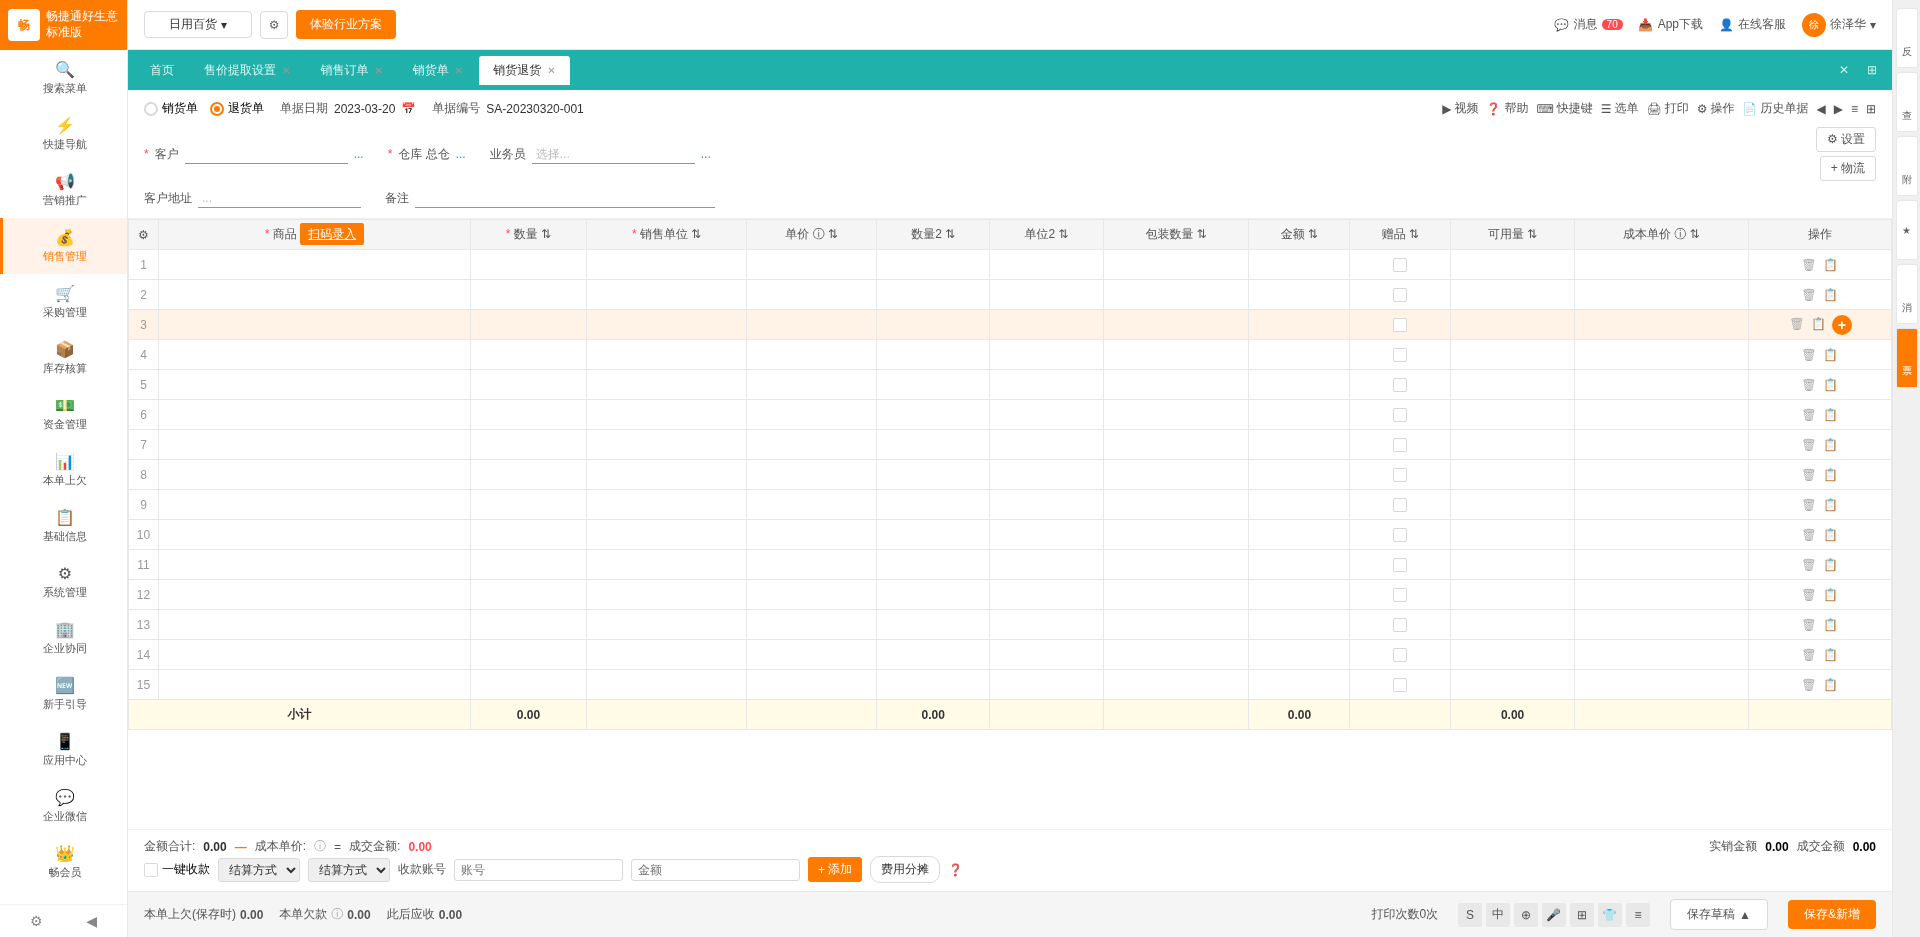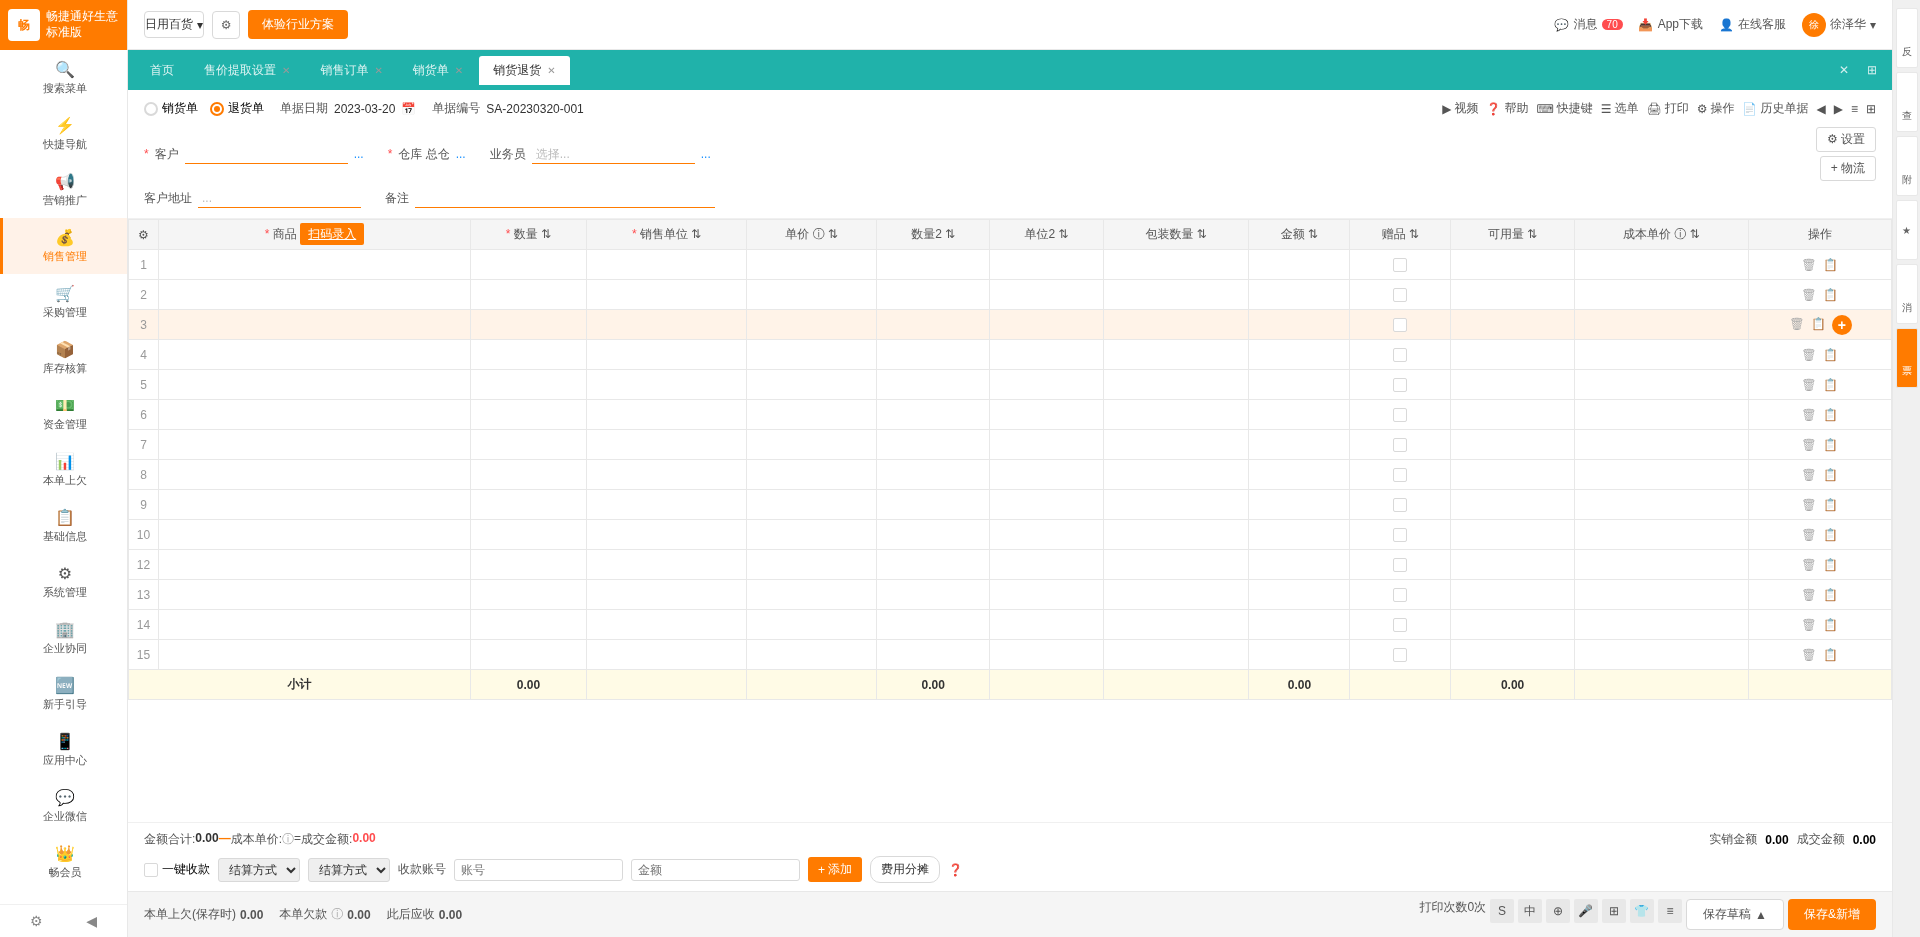--- a/index.html
+++ b/index.html
@@ -17,21 +17,21 @@
     .sidebar-item .label { font-size: 11px; text-align: center; }
     .sidebar-bottom { padding: 8px; display: flex; justify-content: space-around; border-top: 1px solid #f0f0f0; }
     .sidebar-bottom-btn { color: #888; cursor: pointer; font-size: 14px; }
 
     
     .main { flex: 1; display: flex; flex-direction: column; overflow: hidden; }
 
     
     .topbar { height: 50px; background: #fff; border-bottom: 1px solid #e8e8e8; display: flex; align-items: center; padding: 0 16px; gap: 12px; }
     .topbar-left { flex: 1; display: flex; align-items: center; gap: 8px; }
-    .daily-select { border: 1px solid #d9d9d9; border-radius: 4px; padding: 4px 0; display: flex; align-items: center; gap: 4px; cursor: pointer; color: #333; }
+    .daily-select { border: 1px solid #d9d9d9; border-radius: 4px; padding: 4px 24px; display: flex; align-items: center; gap: 4px; cursor: pointer; color: #333; }
     .settings-btn { width: 28px; height: 28px; border: 1px solid #d9d9d9; border-radius: 4px; display: flex; align-items: center; justify-content: center; cursor: pointer; color: #666; }
     .experience-btn { background: #ff7b00; color: #fff; border: none; border-radius: 4px; padding: 6px 14px; cursor: pointer; font-size: 12px; }
     .topbar-right { display: flex; align-items: center; gap: 16px; color: #555; }
     .topbar-icon { display: flex; align-items: center; gap: 4px; cursor: pointer; }
     .badge { background: #ff4d4f; color: #fff; border-radius: 10px; padding: 0 5px; font-size: 10px; min-width: 16px; text-align: center; }
     .avatar { width: 24px; height: 24px; background: #ff7b00; border-radius: 50%; display: flex; align-items: center; justify-content: center; color: #fff; font-size: 10px; }
 
     
     .tabs { background: #20b2aa; display: flex; align-items: center; height: 40px; padding: 0 8px; gap: 2px; }
     .tab { padding: 6px 14px; color: rgba(255,255,255,0.85); cursor: pointer; border-radius: 3px 3px 0 0; display: flex; align-items: center; gap: 4px; font-size: 12px; }
@@ -80,38 +80,38 @@
     .cb { width: 14px; height: 14px; border: 1px solid #d9d9d9; border-radius: 2px; background: #fff; cursor: pointer; }
     .action-icons { display: flex; gap: 4px; justify-content: center; }
     .action-icon { width: 18px; height: 18px; display: flex; align-items: center; justify-content: center; cursor: pointer; color: #aaa; }
     .plus-btn { width: 20px; height: 20px; background: #ff7b00; border-radius: 50%; color: #fff; display: flex; align-items: center; justify-content: center; cursor: pointer; font-size: 14px; font-weight: bold; }
 
     
     .summary-row td { background: #fffbe6; font-weight: bold; color: #333; }
 
     
     .footer { border-top: 1px solid #f0f0f0; padding: 8px 16px; background: #fff; }
-    .footer-row1 { display: flex; gap: 0; margin-bottom: 8px; }
+    .footer-row1 { display: flex; align-items: center; gap: 8px; margin-bottom: 1px; }
     .footer-label { color: #555; }
     .footer-value { color: #333; font-weight: bold; }
     .footer-minus { color: #ff7b00; font-weight: bold; }
     .footer-equals { color: #555; }
     .footer-result { color: #ff4d4f; font-weight: bold; }
     .footer-row2 { display: flex; align-items: center; gap: 8px; }
     .footer-checkbox { display: flex; align-items: center; gap: 4px; cursor: pointer; }
     .footer-select { border: 1px solid #d9d9d9; border-radius: 3px; padding: 3px 6px; color: #333; cursor: pointer; }
     .footer-input { border: 1px solid #d9d9d9; border-radius: 3px; padding: 3px 6px; min-width: 80px; }
     .add-btn { background: #ff7b00; color: #fff; border: none; border-radius: 3px; padding: 4px 10px; cursor: pointer; display: flex; align-items: center; gap: 3px; }
     .fenfee-btn { background: #fff; border: 1px solid #d9d9d9; border-radius: 10px; padding: 4px 10px; cursor: pointer; color: #333; }
 
     
     .bottom-bar { height: 46px; background: #f5f5f5; border-top: 1px solid #e8e8e8; display: flex; align-items: center; padding: 0 16px; gap: 16px; }
     .bottom-info { display: flex; align-items: center; gap: 4px; color: #555; }
     .bottom-info-val { font-weight: bold; }
-    .bottom-right { margin-left: auto; display: flex; gap: 4px; }
+    .bottom-right { margin-left: auto; display: flex; align-items: center; gap: 20px; }
     .print-info { color: #555; }
     .quick-tools { display: flex; gap: 4px; }
     .quick-tool { width: 24px; height: 24px; background: #e8e8e8; border-radius: 2px; display: flex; align-items: center; justify-content: center; cursor: pointer; color: #555; }
     .save-draft-btn { background: #fff; border: 1px solid #d9d9d9; border-radius: 4px; padding: 6px 16px; cursor: pointer; color: #555; display: flex; align-items: center; gap: 4px; }
     .save-new-btn { background: #ff7b00; color: #fff; border: none; border-radius: 4px; padding: 6px 16px; cursor: pointer; font-size: 12px; display: flex; align-items: center; gap: 4px; }
 
     
     .right-panel { width: 28px; background: #f0f0f0; display: flex; flex-direction: column; align-items: center; padding-top: 8px; gap: 4px; flex-shrink: 0; border-left: 1px solid #e8e8e8; }
     .right-panel-btn { width: 22px; height: 60px; background: #fff; border: 1px solid #e8e8e8; border-radius: 2px; display: flex; align-items: center; justify-content: center; cursor: pointer; color: #666; writing-mode: vertical-rl; font-size: 10px; }
   </style>
@@ -621,20 +621,45 @@
       <td></td>
       <td>
         <div class="action-icons">
           <span class="action-icon">🗑</span>
           <span class="action-icon">📋</span>
 
         </div>
       </td>
     </tr>
             <tr>
+      <td><span class="row-num">11</span></td>
+      <td></td>
+      <td></td>
+      <td></td>
+      <td></td>
+      <td></td>
+      <td></td>
+      <td></td>
+      <td></td>
+      <td>
+                <div class="checkbox-cell">
+                  <div class="cb"></div>
+                </div>
+              </td>
+      <td></td>
+      <td></td>
+      <td>
+        <div class="action-icons">
+          <span class="action-icon">🗑</span>
+          <span class="action-icon">📋</span>
+
+        </div>
+      </td>
+    </tr>
+            <tr>
       <td><span class="row-num">12</span></td>
       <td></td>
       <td></td>
       <td></td>
       <td></td>
       <td></td>
       <td></td>
       <td></td>
       <td></td>
       <td>

